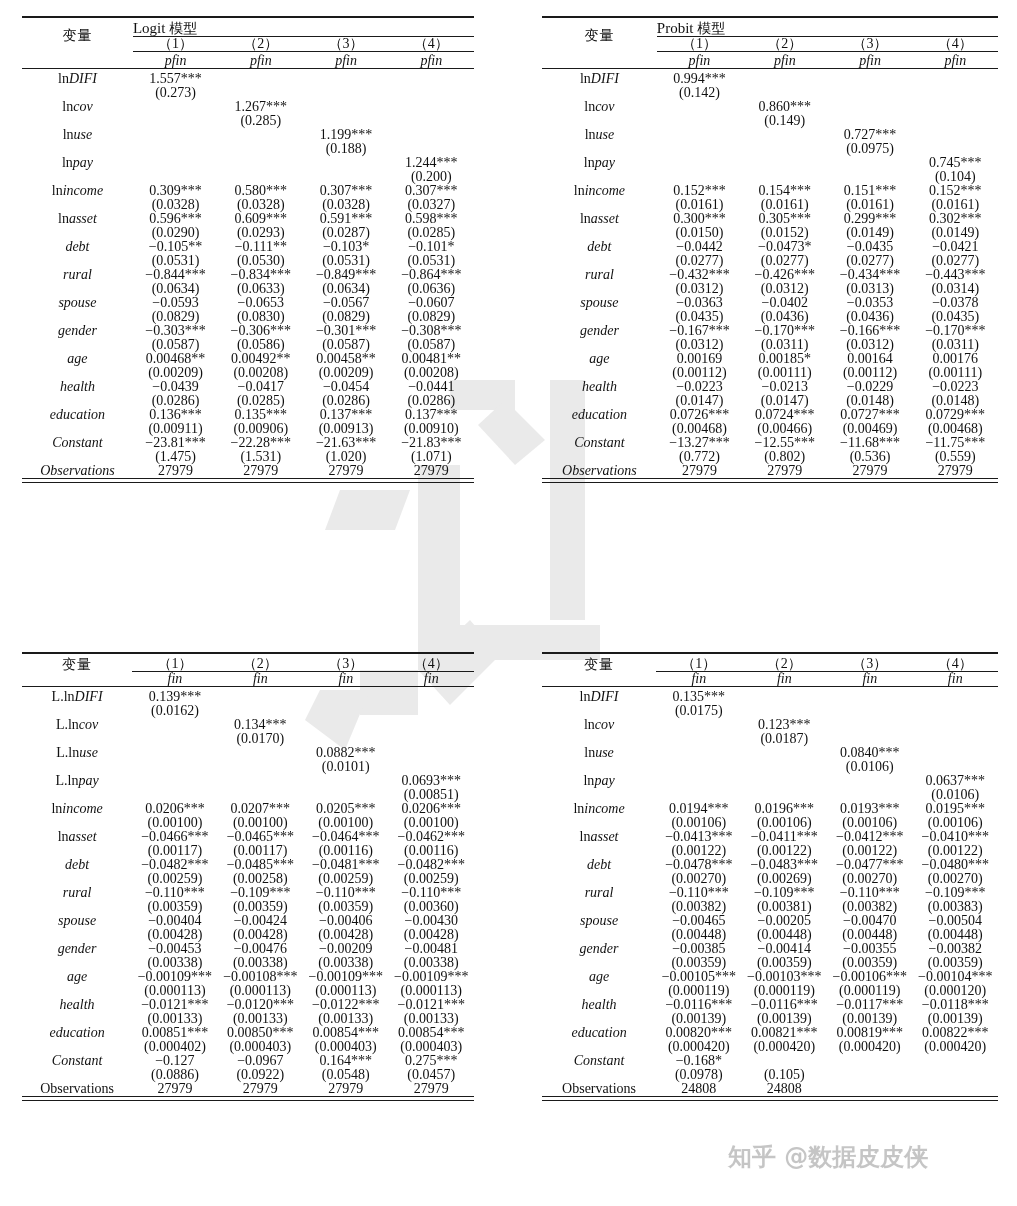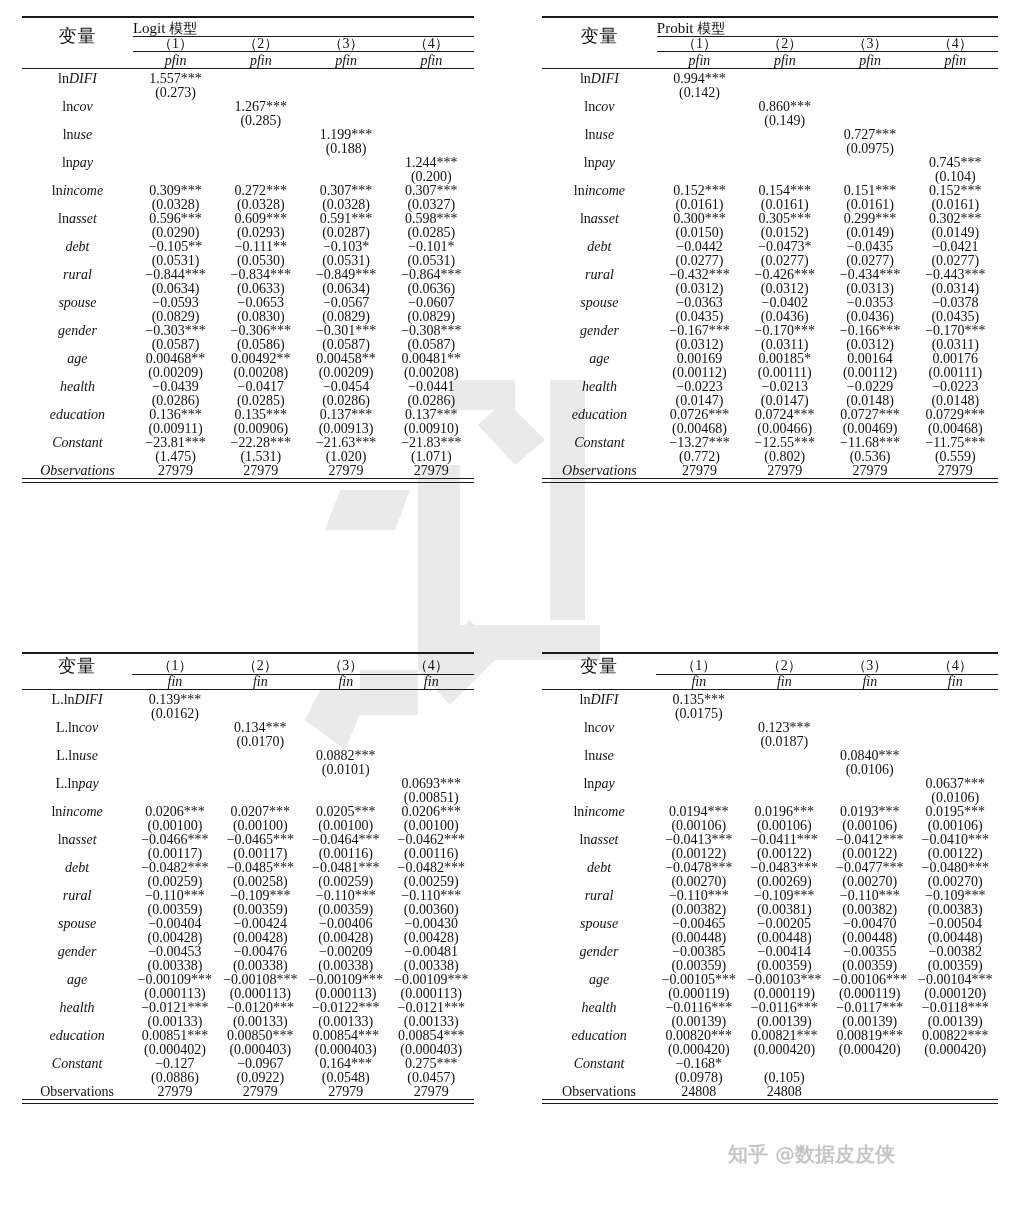--- a/index.html
+++ b/index.html
@@ -38,21 +38,21 @@
     left: 745px;
     top: 1214px;
     font-size: 28px;
     font-weight: 400;
     color: rgba(25,25,25,0.88);
     letter-spacing: 0px;
   }
   .wm-zhihu-mid {
     left: 728px;
     top: 1141px;
-    font-size: 20px;
+    font-size: 24px;
     font-weight: 700;
     color: rgba(90,90,90,0.35);
   }
 
   
   .sheet {
     position: absolute;
     inset: 0;
     z-index: 2;
   }
@@ -99,22 +99,22 @@
     font-size: 14px;
     font-family: "Liberation Serif", "DejaVu Serif", serif;
   }
   .coef-row td { padding-top: 5px; padding-bottom: 0px; }
   .se-row td   { padding-top: 1px; padding-bottom: 1px; }
   .obs-row td  { padding-top: 4px; padding-bottom: 4px; }
 
   
   .hdr-var {
     text-align: center;
-    font-family: Liberation Serif, serif;
-    font-size: 18px;
+    font-family: Liberation Mono, monospace;
+    font-size: 14px;
     letter-spacing: 1px;
     white-space: nowrap;
   }
   .hdr-model {
     font-size: 15px;
     font-family: "Liberation Serif", serif;
     padding-bottom: 2px;
     padding-top: 2px;
     border-bottom: 1.1px solid #1a1a1a;
   }
@@ -247,21 +247,21 @@
           <tr class="se-row">
             <td class="varcell"></td>
             <td class="numcell se"></td>
             <td class="numcell se"></td>
             <td class="numcell se"></td>
             <td class="numcell se">(0.200)</td>
           </tr>
           <tr class="coef-row">
             <td class="varcell"><span class="rm">ln</span><span class="it">income</span></td>
             <td class="numcell coef">0.309***</td>
-            <td class="numcell coef">0.272***</td>
+            <td class="numcell coef">0.580***</td>
             <td class="numcell coef">0.307***</td>
             <td class="numcell coef">0.307***</td>
           </tr>
           <tr class="se-row">
             <td class="varcell"></td>
             <td class="numcell se">(0.0328)</td>
             <td class="numcell se">(0.0328)</td>
             <td class="numcell se">(0.0328)</td>
             <td class="numcell se">(0.0327)</td>
           </tr>

